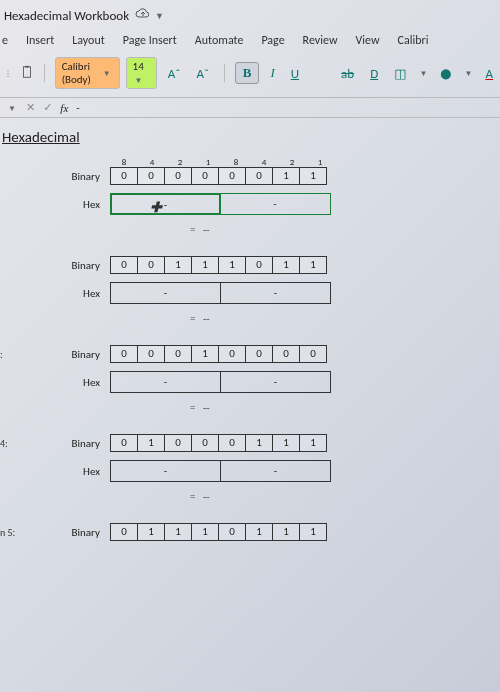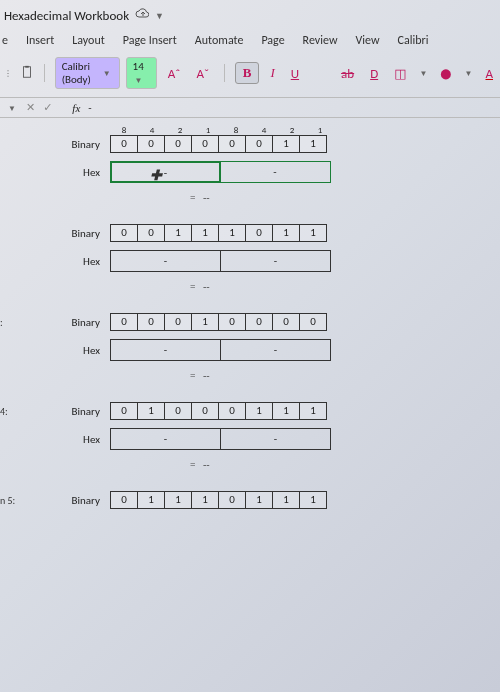--- a/index.html
+++ b/index.html
@@ -33,38 +33,38 @@
     align-items: center;
     gap: 6px;
     padding: 4px 2px 8px 2px;
     font-size: 12px;
     border-bottom: 1px solid #bbb;
   }
   .sep { width:1px; height:18px; background:#bbb; margin:0 4px;}
   .clip-icon svg { width:14px;height:14px; }
   .font-select {
     border: 1px solid #bbb;
-    background: #c4b5fd;
+    background: #fdba74;
     padding: 2px 6px;
     font-size: 11px;
     display: flex; align-items:center; gap:4px;
     border-radius: 3px;
   }
   .fs-num {
     border: 1px solid #bbb;
-    background: #86efac;
+    background: #bef264;
     padding: 2px 6px;
     font-size: 11px;
     border-radius: 3px;
   }
   .tb-btn {
     padding: 2px 5px;
     font-size: 13px;
     cursor: pointer;
-    color: #be185d;
+    color: #0f766e;
   }
   .tb-btn.bold-active {
     background: #d0d4dd;
     border: 1px solid #999;
     border-radius: 3px;
     font-weight: bold;
     font-family: 'Times New Roman', serif;
     padding: 2px 7px;
   }
   .tb-btn.i { font-style: italic; font-family:'Times New Roman',serif; }
@@ -73,21 +73,21 @@
   .tb-btn.sup { font-size:10px; }
   .chev-sm { font-size: 8px; color:#666; padding:0 2px;}
   .formula-bar {
     display: flex;
     align-items: center;
     padding: 3px 6px;
     font-size: 11px;
     border-bottom: 1px solid #bbb;
     gap: 8px;
   }
-  .formula-bar .fx { font-style: italic; font-family: 'Times New Roman', serif; margin-left: 12px; }
+  .formula-bar .fx { font-style: italic; font-family: 'Times New Roman', serif; }
   .formula-bar .ctrl { color:#888; }
   .worksheet {
     padding: 6px 0 0 0;
   }
   .heading {
     font-size: 15px;
     text-decoration: underline;
     padding: 4px 2px 10px 2px;
     font-weight: 500;
   }
@@ -229,20 +229,21 @@
 
 <div class="formula-bar">
   <span class="chev-sm">▼</span>
   <span class="ctrl">✕</span>
   <span class="ctrl">✓</span>
   <span class="fx">fx</span>
   <span style="flex:1;">-</span>
 </div>
 
 <div class="worksheet">
+  <div class="heading">Hexadecimal</div>
 
   <div class="exercise">
     <div class="weights">
       <span>8</span>
       <span>4</span>
       <span>2</span>
       <span>1</span>
       <span>8</span>
       <span>4</span>
       <span>2</span>

